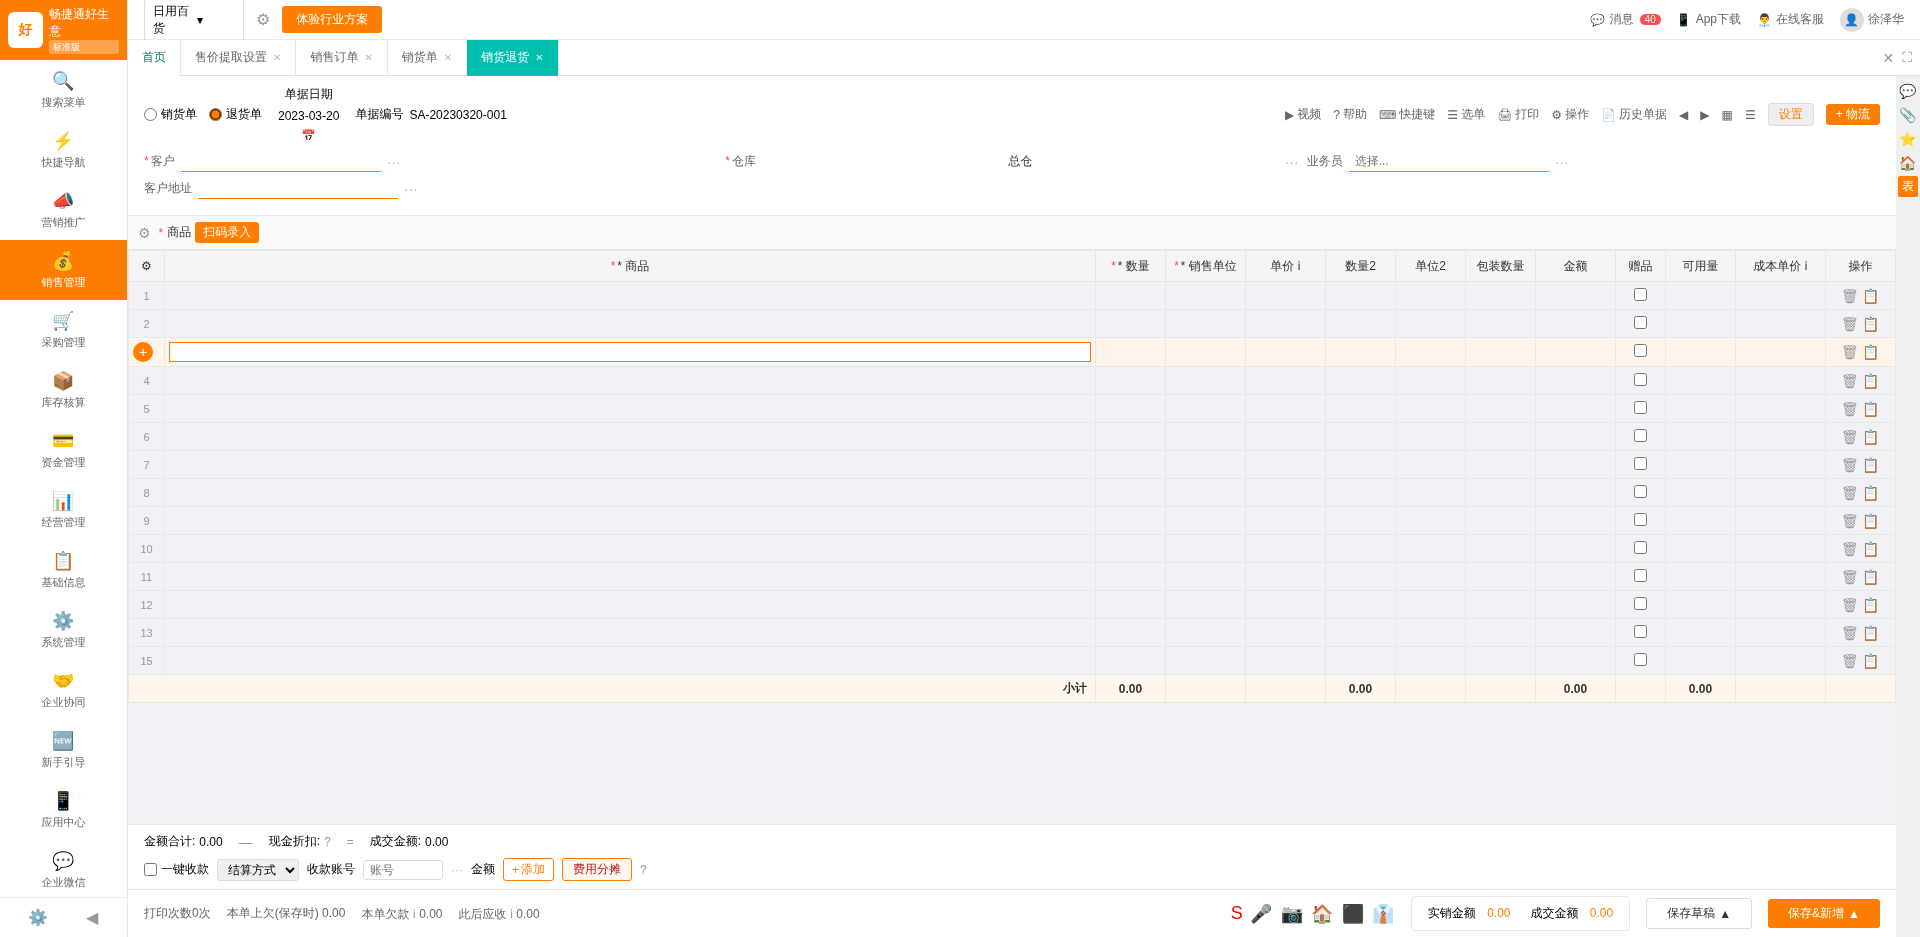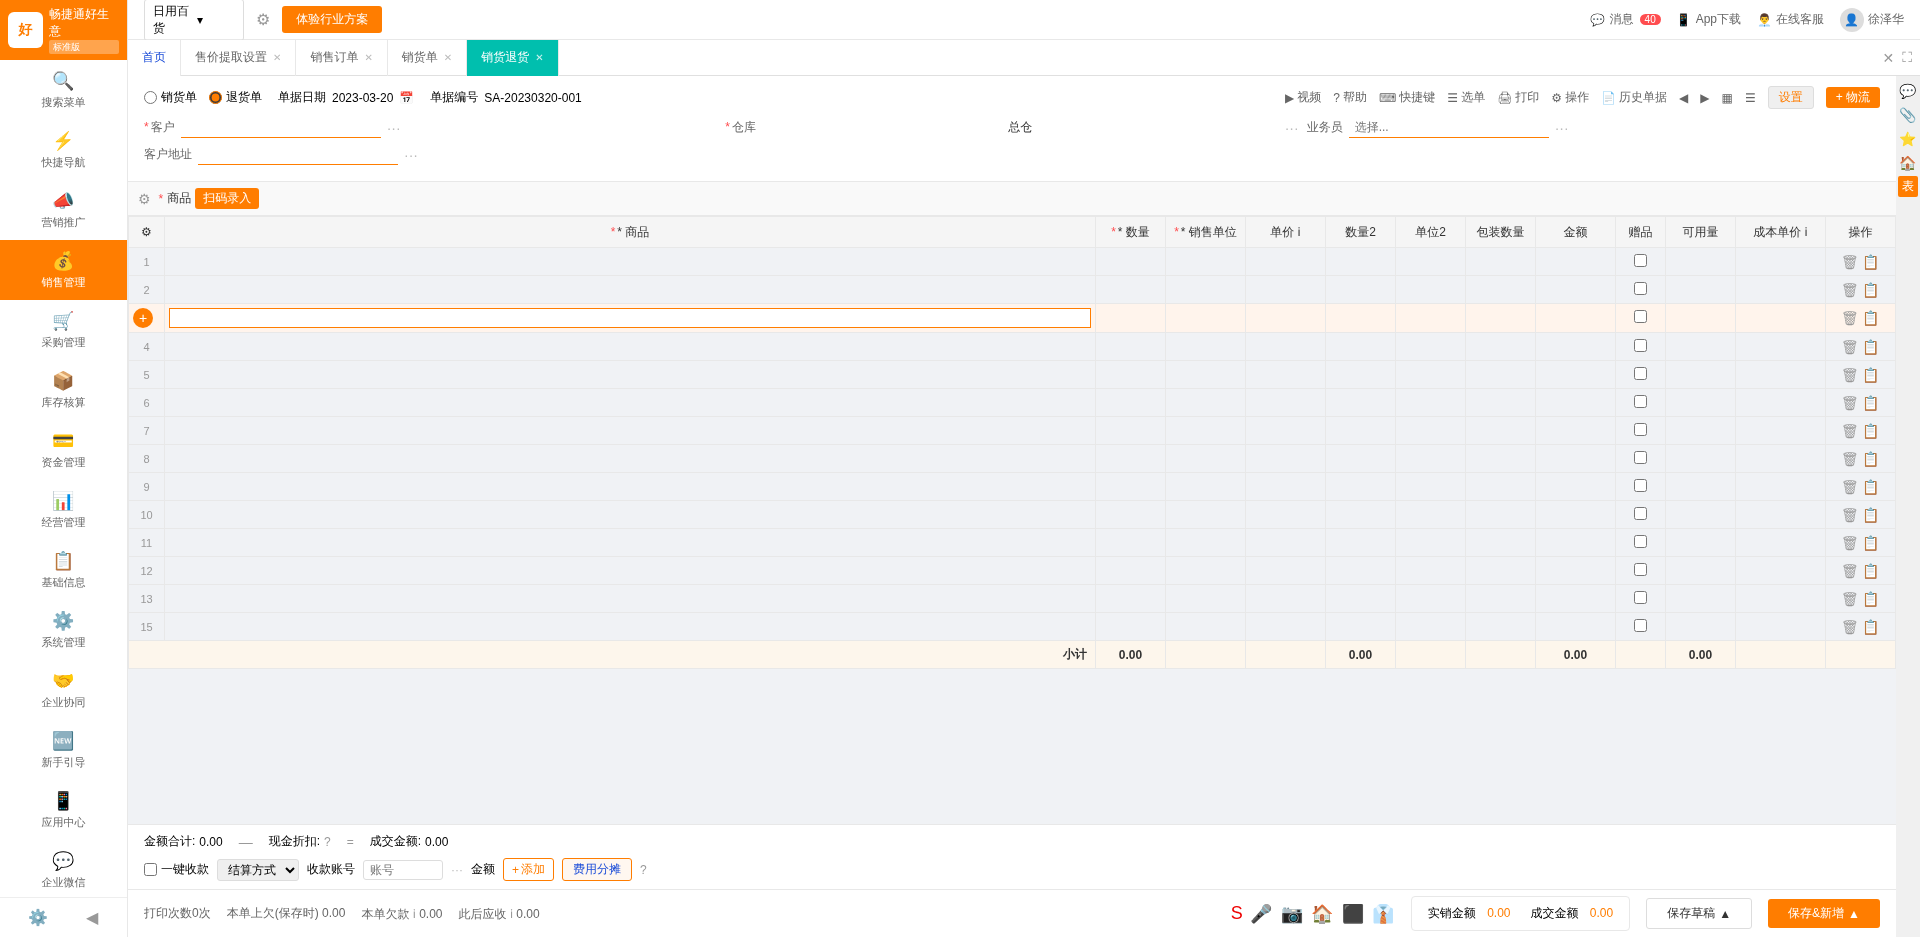--- a/index.html
+++ b/index.html
@@ -34,32 +34,32 @@
     .topbar-right .icon-btn { display: flex; align-items: center; gap: 4px; cursor: pointer; font-size: 12px; }
     .topbar-right .badge { background: #ff4d4f; color: #fff; border-radius: 10px; padding: 0 5px; font-size: 10px; margin-left: 2px; }
     .user-avatar { width: 24px; height: 24px; border-radius: 50%; background: #ddd; display: flex; align-items: center; justify-content: center; }
 
     
     .tabbar { height: 36px; background: #fff; display: flex; align-items: center; border-bottom: 1px solid #e0e0e0; flex-shrink: 0; padding-left: 0; }
     .tab { display: flex; align-items: center; padding: 0 14px; height: 36px; cursor: pointer; color: #666; border-right: 1px solid #e8e8e8; gap: 6px; white-space: nowrap; }
     .tab.active { background: #00bfae; color: #fff; }
     .tab .close-icon { font-size: 10px; color: rgba(255,255,255,0.8); cursor: pointer; }
     .tab:not(.active) .close-icon { color: #bbb; }
-    .tab-home { background: #fff; color: #1d4ed8; }
+    .tab-home { background: #fff; color: #0f766e; }
     .tabbar-actions { margin-left: auto; display: flex; align-items: center; gap: 8px; padding-right: 8px; }
     .tabbar-actions span { cursor: pointer; color: #999; font-size: 14px; }
 
     
     .form-area { background: #fff; padding: 10px 16px; flex-shrink: 0; }
     .form-top { display: flex; align-items: center; justify-content: space-between; margin-bottom: 8px; }
     .form-top-left { display: flex; align-items: center; gap: 16px; }
     .radio-group { display: flex; gap: 12px; align-items: center; }
     .radio-item { display: flex; align-items: center; gap: 4px; cursor: pointer; }
     .radio-item input { accent-color: #ff7d00; }
-    .date-field { display: flex; align-items: center; gap: 6px; }
+    .date-field { display: flex; align-items: center; gap: 6px; flex-direction: column; }
     .doc-no { display: flex; align-items: center; gap: 6px; }
     .form-top-right { display: flex; align-items: center; gap: 12px; color: #666; font-size: 12px; }
     .form-top-right span { cursor: pointer; display: flex; align-items: center; gap: 3px; }
     .form-top-right .btn-set { border: 1px solid #ddd; padding: 2px 10px; border-radius: 3px; cursor: pointer; color: #ff7d00; }
     .form-top-right .btn-add { background: #ff7d00; color: #fff; border: none; padding: 2px 10px; border-radius: 3px; cursor: pointer; }
     .form-row { display: flex; align-items: center; width: 100%; gap: 8px; margin-bottom: 6px; }
     .field-group { display: flex; align-items: center; gap: 6px; flex: 1; }
     .field-label { color: #666; white-space: nowrap; }
     .field-label.required::before { content: '*'; color: #ff4d4f; margin-right: 2px; }
     .field-input { flex: 1; border: none; border-bottom: 1px solid #ff7d00; padding: 3px 6px; outline: none; color: #333; min-width: 80px; }
@@ -92,21 +92,21 @@
     .bottom-bar { background: #fff; padding: 8px 16px; border-top: 1px solid #e8e8e8; flex-shrink: 0; }
     .total-row { display: flex; align-items: center; gap: 16px; margin-bottom: 8px; font-size: 12px; }
     .total-item { display: flex; align-items: center; gap: 4px; }
     .total-minus { color: #999; font-size: 14px; }
     .total-eq { color: #999; }
     .pay-row { display: flex; align-items: center; gap: 8px; }
     .pay-checkbox { display: flex; align-items: center; gap: 4px; }
     .pay-select { border: 1px solid #ddd; padding: 2px 6px; border-radius: 3px; }
     .pay-input { border: 1px solid #ddd; padding: 2px 6px; border-radius: 3px; width: 80px; }
     .add-btn-small { background: #fff; border: 1px solid #ff7d00; color: #ff7d00; padding: 2px 8px; border-radius: 3px; cursor: pointer; display: flex; align-items: center; gap: 2px; }
-    .fee-btn { background: #fff7f0; border: 1px solid #ff7d00; color: #1d4ed8; padding: 2px 10px; border-radius: 3px; cursor: pointer; }
+    .fee-btn { background: #fff7f0; border: 1px solid #ff7d00; color: #b91c1c; padding: 2px 10px; border-radius: 3px; cursor: pointer; }
     .q-icon { color: #999; cursor: pointer; }
 
     
     .footer { background: #fff; padding: 6px 16px; border-top: 1px solid #e8e8e8; display: flex; align-items: center; justify-content: space-between; flex-shrink: 0; }
     .footer-left { display: flex; gap: 16px; color: #666; font-size: 12px; }
     .footer-right { display: flex; align-items: center; gap: 16px; }
     .footer-icons { display: flex; gap: 8px; align-items: center; }
     .footer-icons span { font-size: 18px; cursor: pointer; }
     .btn-save-draft { background: #fff; border: 1px solid #ddd; padding: 6px 20px; border-radius: 3px; cursor: pointer; display: flex; align-items: center; gap: 4px; color: #333; }
     .btn-save-new { background: #ff7d00; color: #fff; border: none; padding: 6px 20px; border-radius: 3px; cursor: pointer; display: flex; align-items: center; gap: 4px; }

